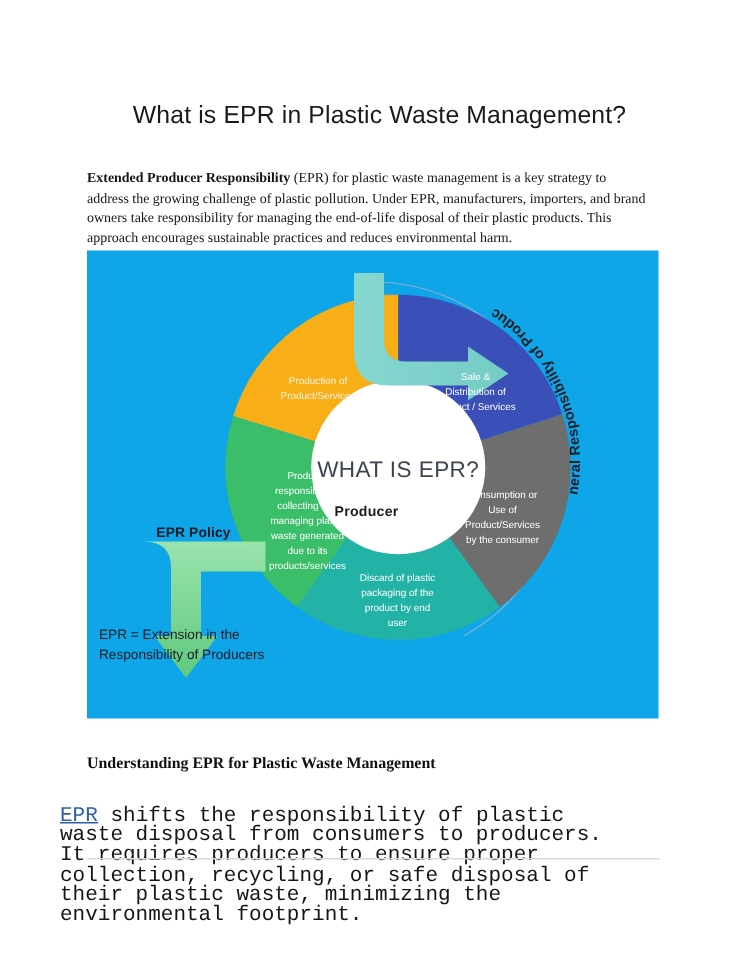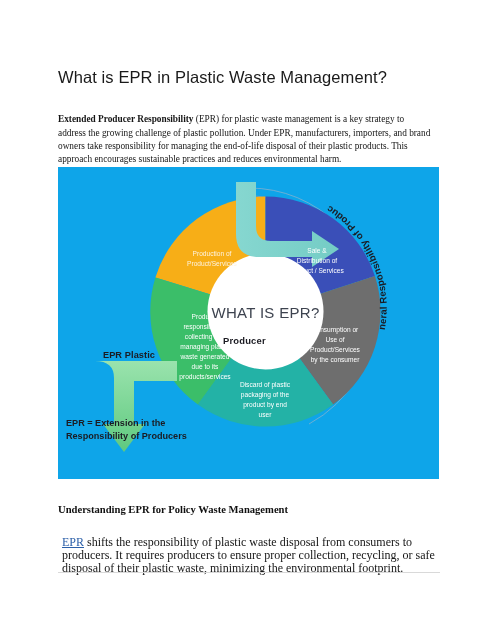--- a/index.html
+++ b/index.html
@@ -25,20 +25,21 @@
   .doc-title {
     position: absolute;
     left: 58px;
     top: 57px;
     width: 390px;
     font-family: "Liberation Sans", sans-serif;
     font-size: 16.5px;
     font-weight: 400;
     color: #1a1a1a;
     letter-spacing: 0.1px;
+    text-align: center;
   }
 
   
   .intro {
     position: absolute;
     left: 58px;
     top: 104px;
     width: 375px;
     font-size: 9.3px;
     line-height: 13.2px;
@@ -114,45 +115,46 @@
     text-align: center;
     letter-spacing: 0.1px;
   }
   .epr-extension {
     position: absolute;
     left: 8px;
     top: 250px;
     width: 130px;
     font-family: "Liberation Sans", sans-serif;
     font-size: 9.1px;
-    font-weight: bold;
+    font-weight: normal;
     line-height: 13px;
     color: #1b1b22;
   }
 
   
   .section-heading {
     position: absolute;
     left: 58px;
     top: 495px;
     width: 380px;
     font-size: 10.6px;
     font-weight: bold;
     color: #101010;
   }
 
   
   .body-para {
     position: absolute;
-    left: 62px;
+    left: 40px;
     top: 524px;
     width: 382px;
-    font-size: 12px;
+    font-size: 14px;
     line-height: 13.2px;
     color: #151515;
+    font-family: Liberation Mono, monospace;
   }
   .link {
     color: #2b5fa8;
     text-decoration: underline;
   }
 
   
   .divider {
     position: absolute;
     left: 58px;
@@ -265,23 +267,23 @@
 
         <text class="center-label" x="132.5" y="139">WHAT IS EPR?</text>
 
         <text class="arc-text">
           <textPath href="#arcTextPath" startOffset="50%" text-anchor="middle">General Responsibility of Producers</textPath>
         </text>
       </svg>
     </div>
 
     <div class="producer-label">Producer</div>
-    <div class="epr-policy-label">EPR Plastic</div>
+    <div class="epr-policy-label">EPR Policy</div>
     <div class="epr-extension">EPR = Extension in the Responsibility of Producers</div>
   </div>
 
-  <h2 class="section-heading">Understanding EPR for Policy Waste Management</h2>
+  <h2 class="section-heading">Understanding EPR for Plastic Waste Management</h2>
 
   <p class="body-para"><a class="link" href="#">EPR</a><span> shifts the responsibility of plastic waste disposal from consumers to producers. It requires producers to ensure proper collection, recycling, or safe disposal of their plastic waste, minimizing the environmental footprint.</span></p>
 
   <div class="divider"></div>
 
 </div>
 
 </body></html>

